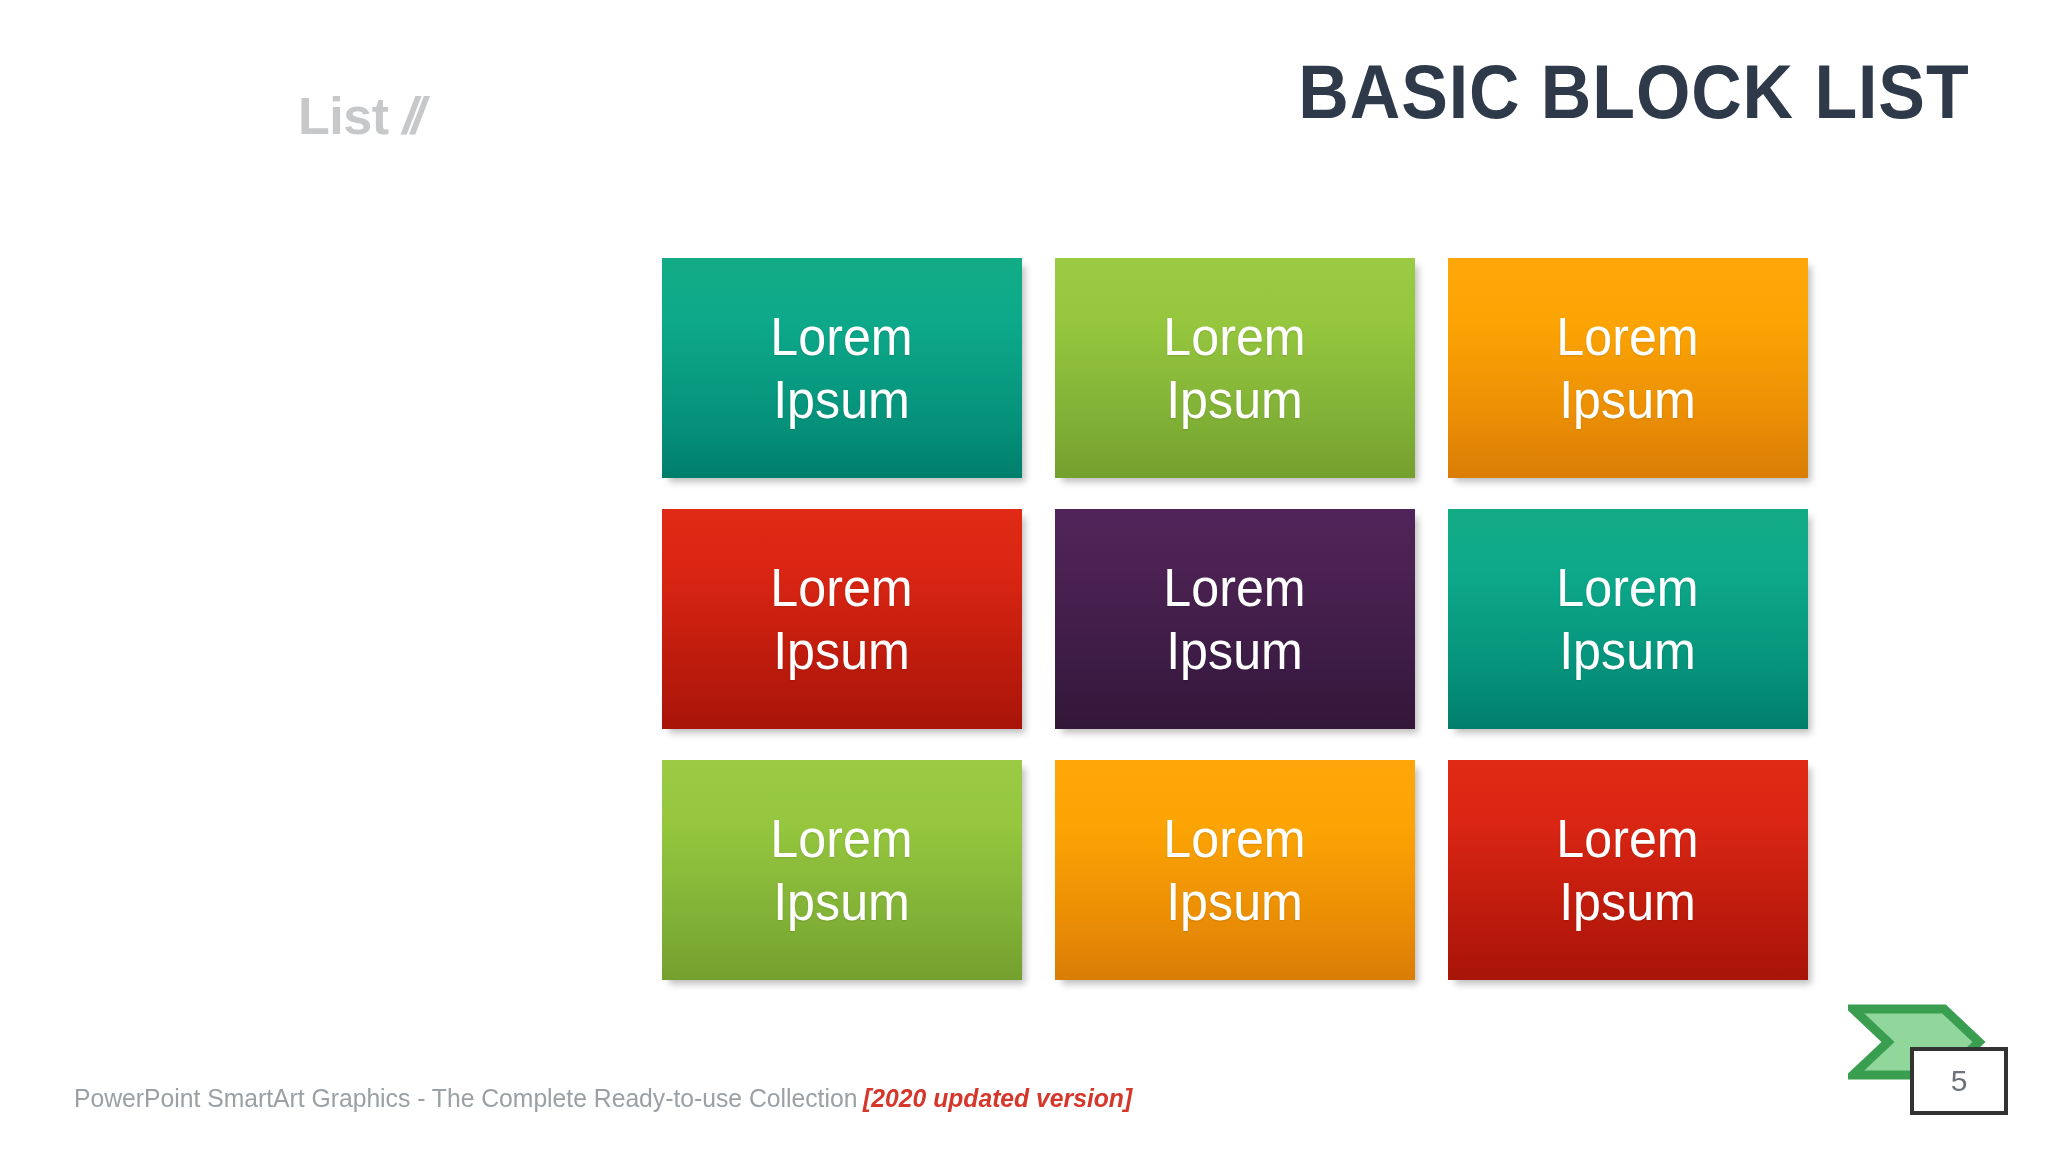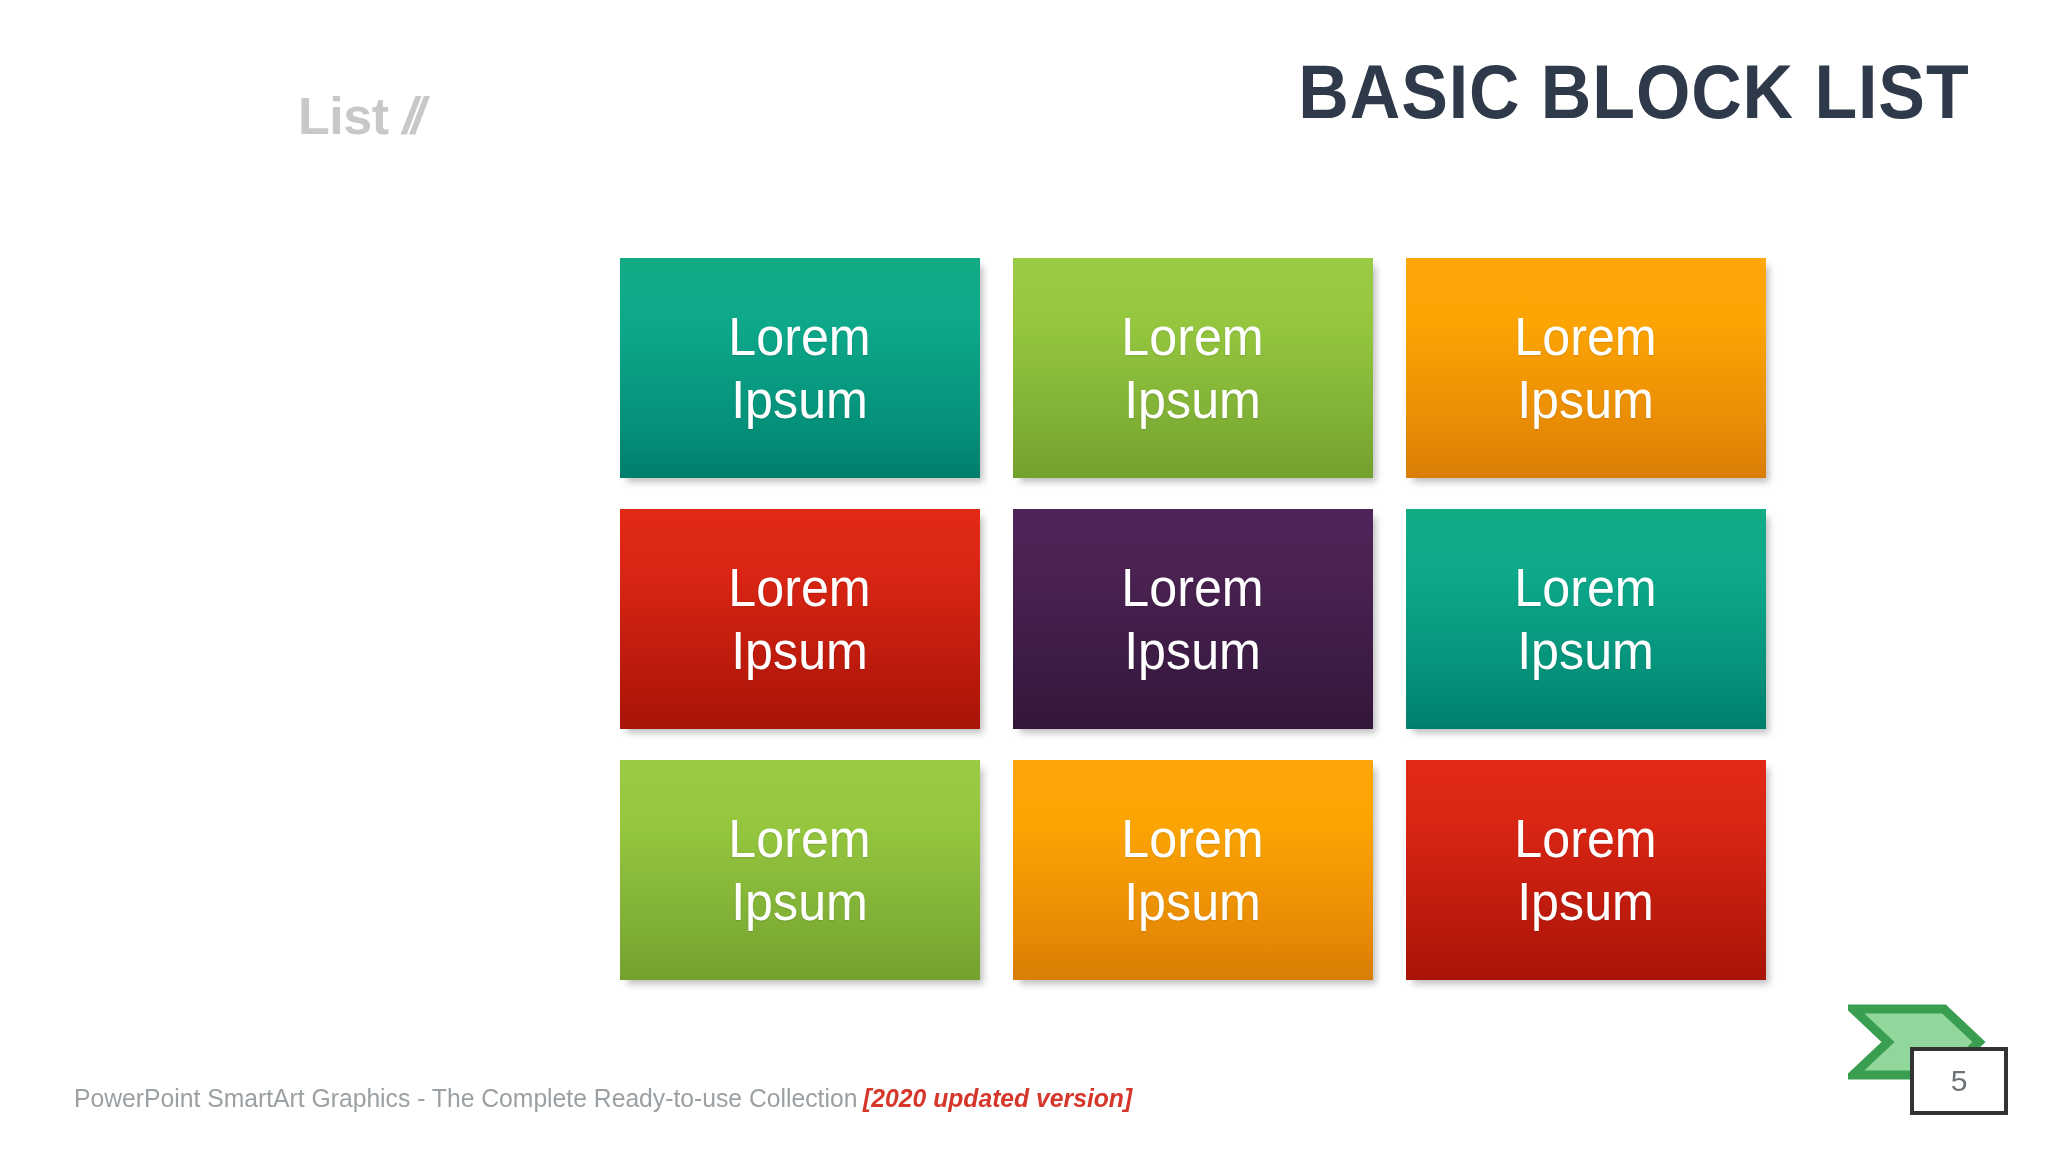--- a/index.html
+++ b/index.html
@@ -72,21 +72,21 @@
   .desc-text {
     font-size: 30px;
     line-height: 1.39;
     color: #6c7a7a;
     font-family: "Liberation Sans", sans-serif;
   }
 
   
   .grid {
     position: absolute;
-    left: 584px;
+    left: 626px;
     top: 258px;
     width: 1146px;
     height: 723px;
     display: grid;
     grid-template-columns: repeat(3, 360px);
     grid-template-rows: repeat(3, 220px);
     column-gap: 33px;
     row-gap: 31px;
     padding-left: 36px;
   }

